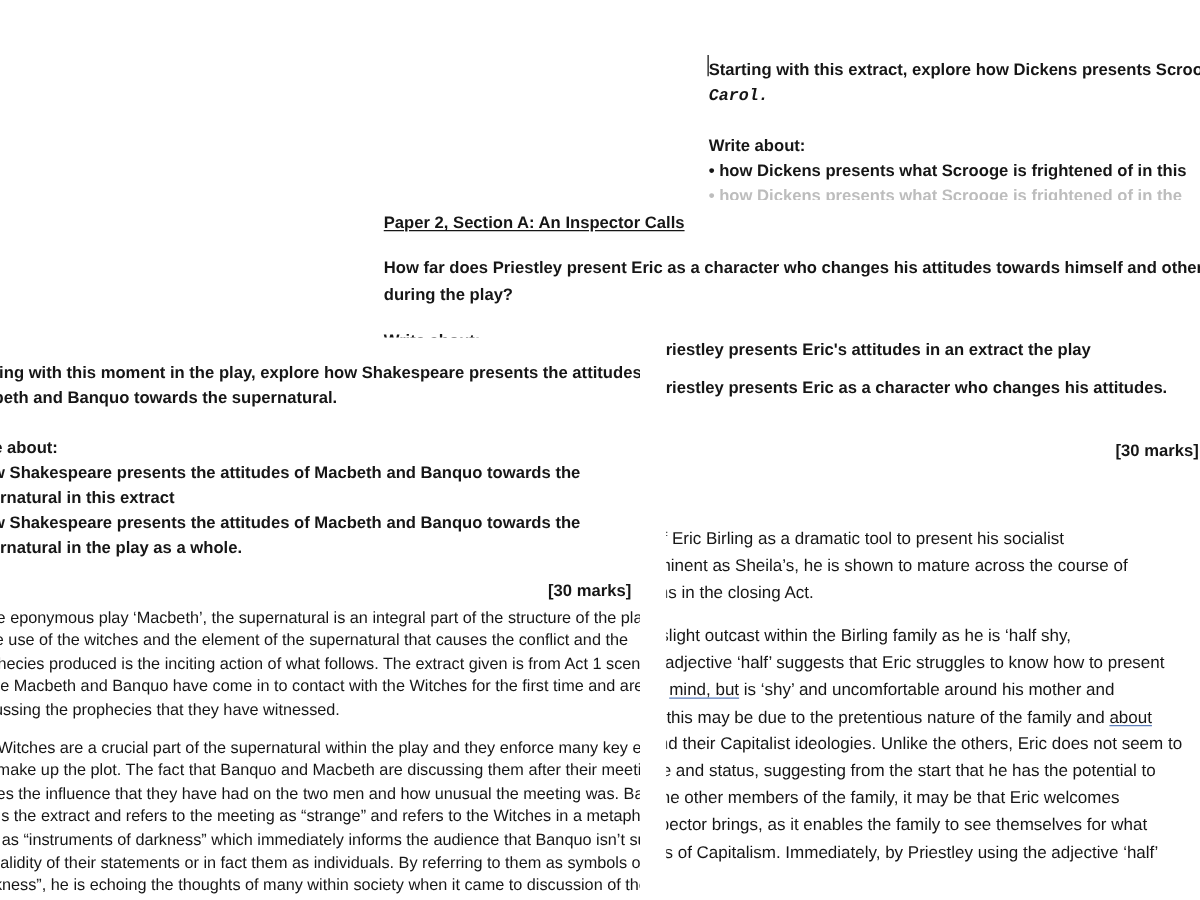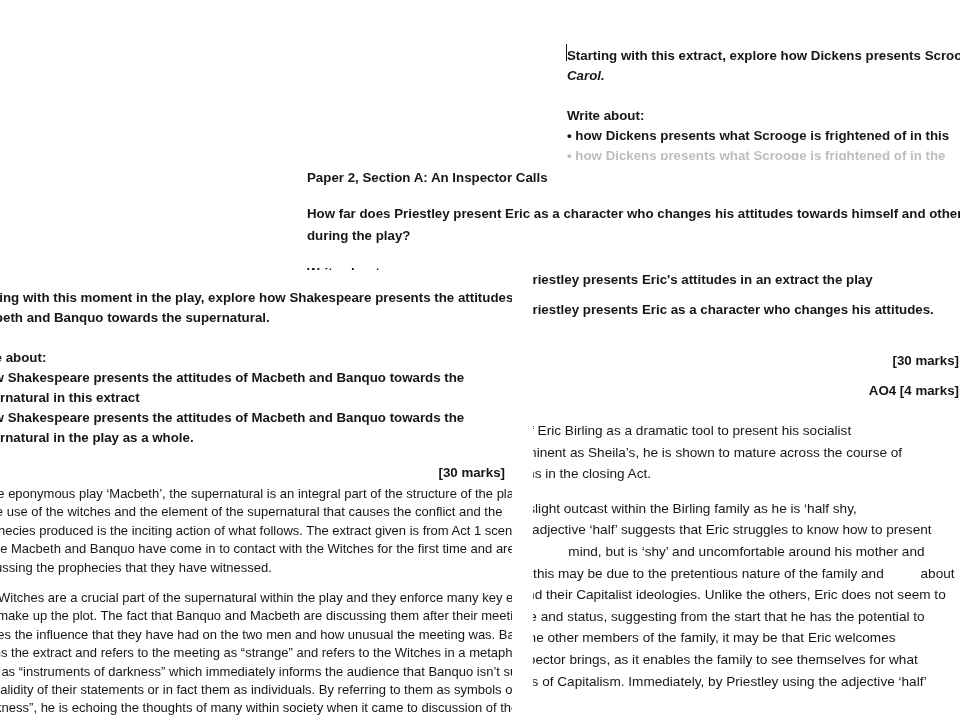--- a/index.html
+++ b/index.html
@@ -16,31 +16,31 @@
 
   
   .pane{position:absolute;background:#ffffff;overflow:hidden;}
 
   .ln{white-space:nowrap;}
 
   
   #pane-carol{left:533px;top:0px;width:427px;height:160px;z-index:5;}
   #pane-carol .inner{position:absolute;left:34px;top:46px;width:640px;}
   #pane-carol .q{font-weight:bold;font-size:13.3px;line-height:20px;}
-  #pane-carol .q .it{font-style:italic;}
+  #pane-carol .q .it{font-style:italic;font-family:Liberation Mono, monospace;}
   #pane-carol .wa{font-weight:bold;font-size:13.3px;line-height:20px;margin-top:20px;}
   #pane-carol .bul{font-weight:bold;font-size:13.3px;line-height:20px;}
   #pane-carol .ghost{font-weight:bold;font-size:13.3px;line-height:20px;color:#bdbdbd;}
   .caret{position:absolute;left:33px;top:44px;width:1.4px;height:17px;background:#111;}
 
   
   #pane-ic{left:300px;top:160px;width:660px;height:110px;z-index:6;}
   #pane-ic .inner{position:absolute;left:7px;top:8px;width:700px;}
   #pane-ic .title{font-weight:bold;font-size:13.3px;line-height:19px;
-      text-underline-offset:2px;display:inline-block;text-align:right;}
+      text-decoration:underline;text-underline-offset:2px;display:inline-block;text-align:right;}
   #pane-ic .q{font-weight:bold;font-size:13.3px;line-height:22px;margin-top:16px;}
   #pane-ic .wa{font-weight:bold;font-size:13.3px;line-height:20px;margin-top:16px;}
 
   
   #pane-ic2{left:533px;top:270px;width:427px;height:140px;z-index:4;}
   #pane-ic2 .inner{position:absolute;left:-48px;top:0px;width:620px;}
   #pane-ic2 .b{font-weight:bold;font-size:13.3px;line-height:20px;}
   #pane-ic2 .sp1{height:10px;}
   #pane-ic2 .sp2{height:26px;}
   #pane-ic2 .marks{font-weight:bold;font-size:13.3px;line-height:30px;text-align:right;
@@ -59,22 +59,22 @@
   #pane-mbody{left:0px;top:485px;width:512px;height:235px;z-index:7;}
   #pane-mbody .inner{position:absolute;left:-28px;top:0px;width:580px;}
   #pane-mbody p{margin:0;font-size:13px;line-height:18.4px;}
   #pane-mbody .gap{height:12px;}
 
   
   #pane-icbody{left:533px;top:420px;width:427px;height:270px;z-index:3;}
   #pane-icbody .inner{position:absolute;left:-182px;top:0px;width:800px;}
   #pane-icbody p{margin:0;font-size:13.6px;line-height:21.6px;}
   #pane-icbody .gap{height:13px;}
-  .gu{text-decoration-color:#5b7fbd;
-      text-decoration-thickness:1.4px;text-underline-offset:2px;margin-left:33px;}
+  .gu{text-decoration:underline;text-decoration-color:#5b7fbd;
+      text-decoration-thickness:1.4px;text-underline-offset:2px;}
 </style>
 </head>
 <body>
 
 <div class="stage">
 
   <div class="pane" id="pane-carol">
     <div class="caret"></div>
     <div class="inner">
       <div class="q ln">Starting with this extract, explore how Dickens presents Scrooge</div>
@@ -93,21 +93,20 @@
     </div>
   </div>
 
   <div class="pane" id="pane-ic2">
     <div class="inner">
       <div class="b ln">• how Priestley presents Eric's attitudes in an extract the play</div>
       <div class="sp1"></div>
       <div class="b ln">• how Priestley presents Eric as a character who changes his attitudes.</div>
       <div class="sp2"></div>
       <div class="marks">[30 marks]</div>
-      <div class="marks">AO4 [4 marks]</div>
     </div>
   </div>
 
   <div class="pane" id="pane-mb">
     <div class="inner">
       <div class="q ln">Starting with this moment in the play, explore how Shakespeare presents the attitudes of</div>
       <div class="q ln">Macbeth and Banquo towards the supernatural.</div>
       <div class="wa ln">Write about:</div>
       <div class="bul ln">• how Shakespeare presents the attitudes of Macbeth and Banquo towards the</div>
       <div class="bul ln">supernatural in this extract</div>

